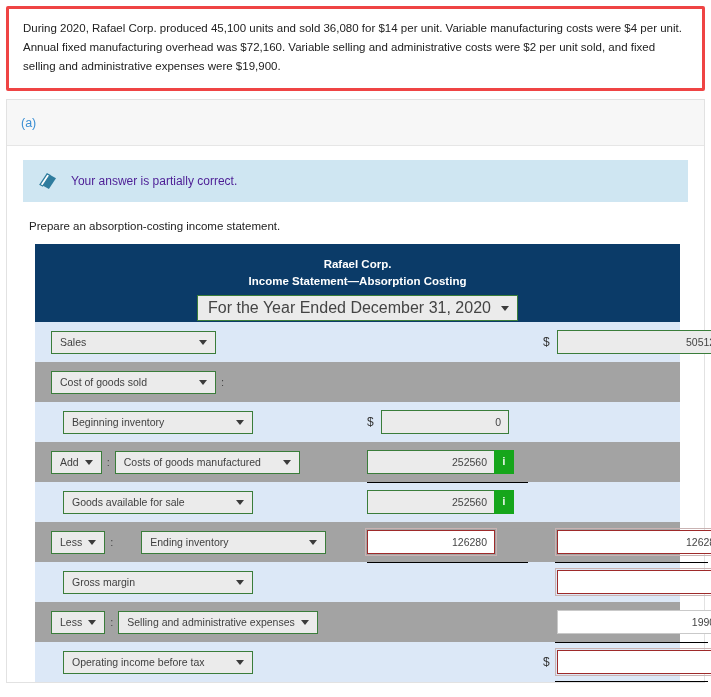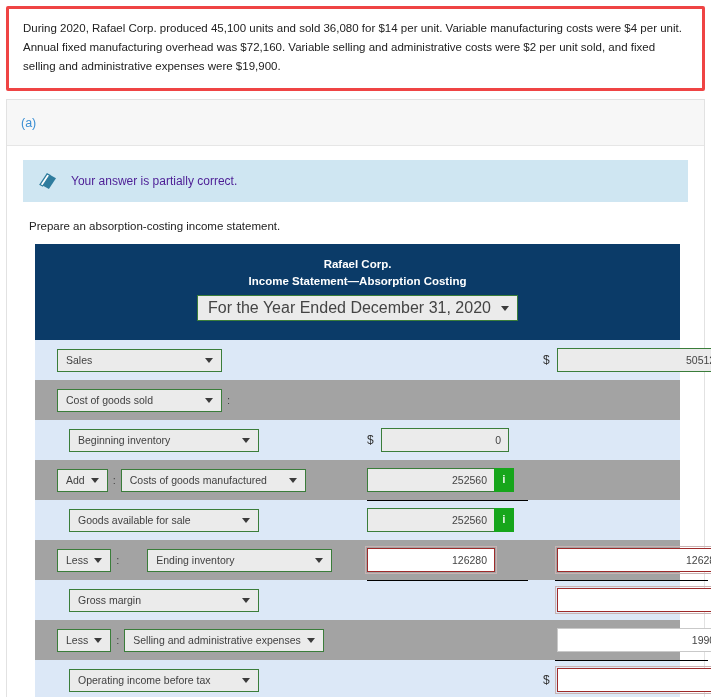--- a/index.html
+++ b/index.html
@@ -67,21 +67,21 @@
   
   .sheet {
     margin-left: 12px;
     width: 645px;
     background: #eaf3fc;
   }
   .sheet-head {
     background: #0b3b68;
     color: #fff;
     text-align: center;
-    padding: 12px 0 19px 0;
+    padding: 12px 0 1px 0;
   }
   .sheet-title, .sheet-subtitle {
     font-weight: bold;
     font-size: 11.5px;
     line-height: 17px;
   }
   .period-wrap { margin-top: 5px; }
   .period-select {
     display: inline-block;
     background: #ebebeb;
@@ -102,21 +102,21 @@
     border-left: 4.5px solid transparent;
     border-right: 4.5px solid transparent;
     border-top: 5px solid #3b3b3b;
   }
 
   .row {
     position: relative;
     height: 40px;
     display: flex;
     align-items: center;
-    padding-left: 16px;
+    padding-left: 10px;
   }
   .row.alt  { background: #dce8f7; }
   .row.base { background: #a3a3a3; }
 
   
   .sel {
     position: relative;
     background: #ebebeb;
     border: 1px solid #3a7d3a;
     font-size: 10.5px;

